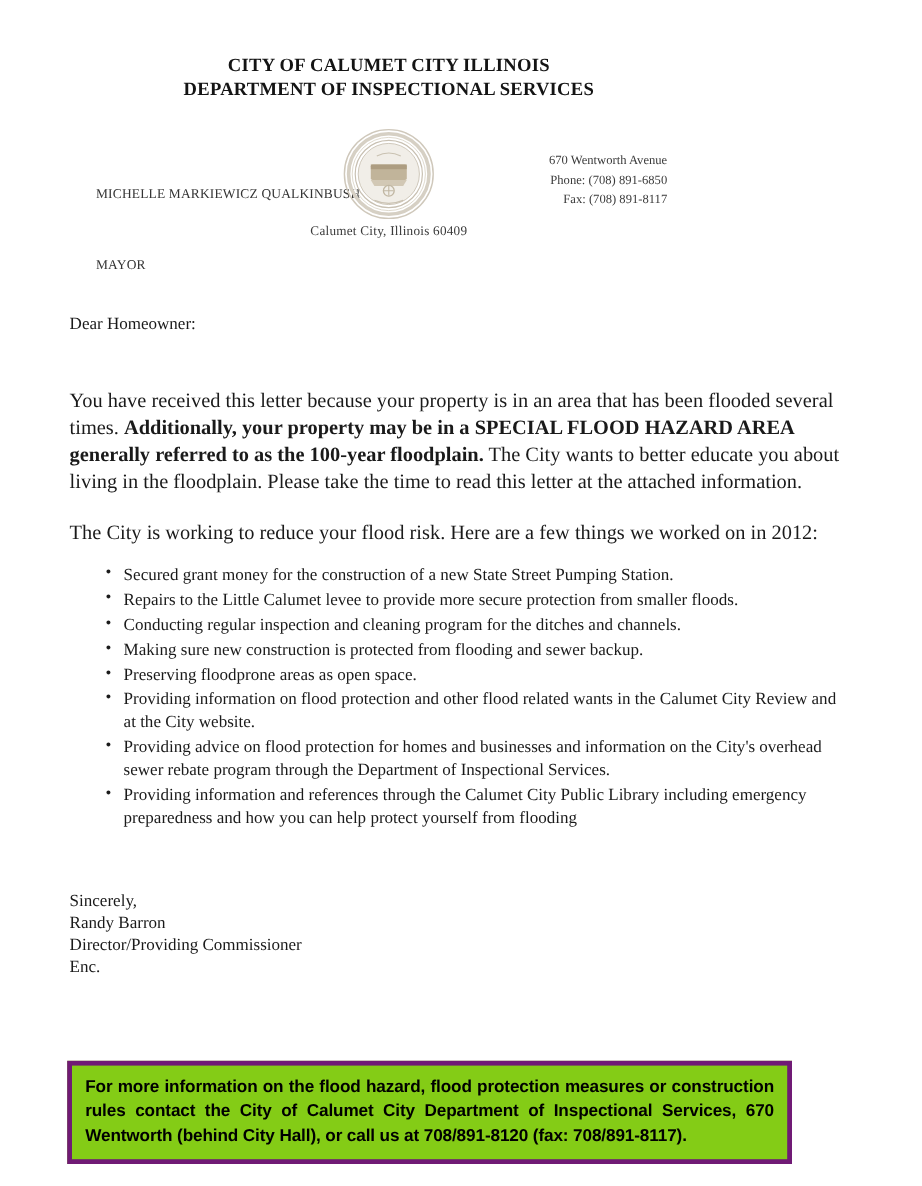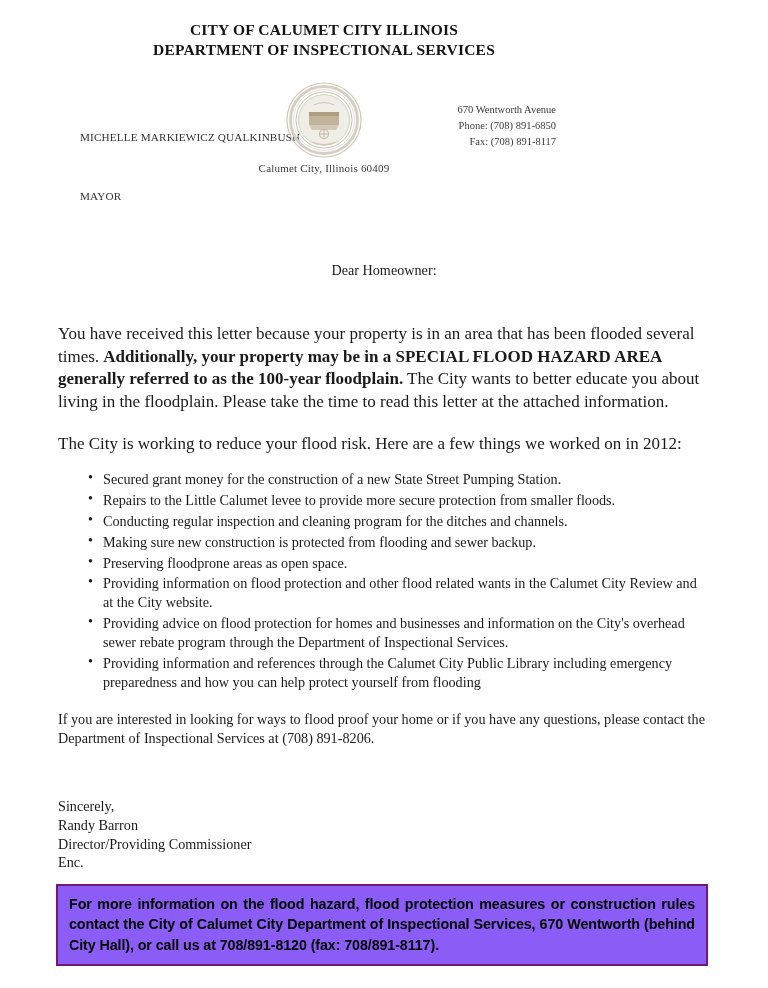--- a/index.html
+++ b/index.html
@@ -20,21 +20,21 @@
   .page {
     position: relative;
     width: 768px;
     height: 988px;
     background: #ffffff;
   }
 
   
   .letterhead {
     position: absolute;
-    top: 20px;
+    top: 45px;
     left: 0;
     width: 648px;
   }
   .lh-title {
     text-align: center;
     font-weight: bold;
     font-size: 15.5px;
     letter-spacing: 0.2px;
     line-height: 1.32;
     color: #141414;
@@ -93,21 +93,20 @@
   
   .body-block {
     position: absolute;
     left: 58px;
     right: 58px;
     top: 262px;
   }
   .salutation {
     font-size: 14.2px;
     margin: 0 0 44px 0;
-    text-align: center;
   }
   p.para {
     margin: 0 0 14px 0;
     font-size: 17px;
     line-height: 1.33;
     text-align: left;
   }
   p.para.intro { margin-bottom: 20px; }
   .bold { font-weight: bold; }
 
@@ -143,25 +142,25 @@
     font-size: 14.2px;
     line-height: 1.31;
   }
   .signature span { display: block; }
 
   
   .footer-box {
     position: absolute;
     left: 56px;
     top: 884px;
-    width: 652px;
+    width: 604px;
     box-sizing: border-box;
-    border: 2px solid #701a75;
+    border: 4px solid #701a75;
     padding: 8px 11px 9px 11px;
-    background: #8b5cf6;
+    background: #84cc16;
   }
   .footer-box p {
     margin: 0;
     font-family: "Liberation Sans", "DejaVu Sans", sans-serif;
     font-weight: bold;
     font-size: 14.3px;
     line-height: 1.42;
     text-align: justify;
     color: #000000;
     letter-spacing: -0.1px;
@@ -226,21 +225,20 @@
       <li>Secured grant money for the construction of a new State Street Pumping Station.</li>
       <li>Repairs to the Little Calumet levee to provide more secure protection from smaller floods.</li>
       <li>Conducting regular inspection and cleaning program for the ditches and channels.</li>
       <li>Making sure new construction is protected from flooding and sewer backup.</li>
       <li>Preserving floodprone areas as open space.</li>
       <li>Providing information on flood protection and other flood related wants in the Calumet City Review and at the City website.</li>
       <li>Providing advice on flood protection for homes and businesses and information on the City's overhead sewer rebate program through the Department of Inspectional Services.</li>
       <li>Providing information and references through the Calumet City Public Library including emergency preparedness and how you can help protect yourself from flooding</li>
     </ul>
 
-    <p class="closing">If you are interested in looking for ways to flood proof your home or if you have any questions, please contact the Department of Inspectional Services at (708) 891-8206.</p>
 
     <div class="signature">
       <span>Sincerely,</span>
       <span>Randy Barron</span>
       <span>Director/Providing Commissioner</span>
       <span>Enc.</span>
     </div>
 
   </div>
 

